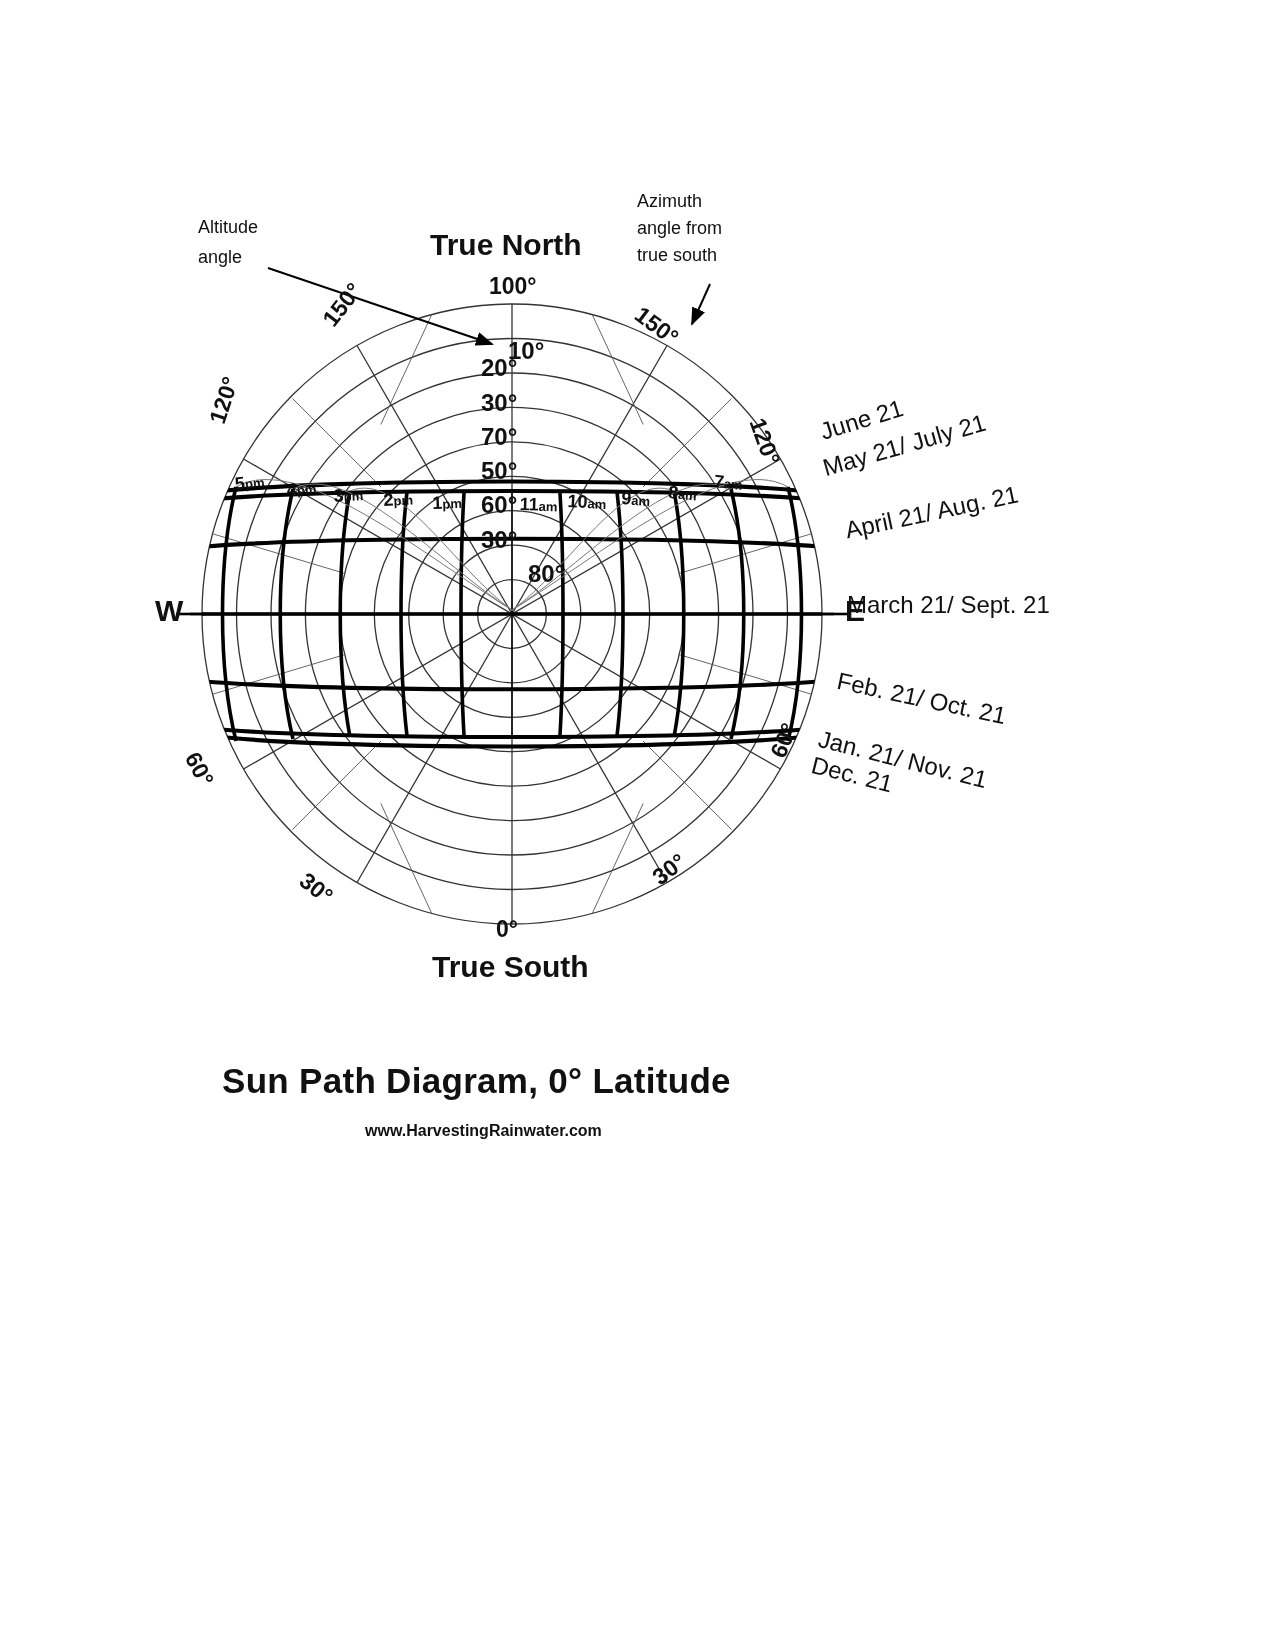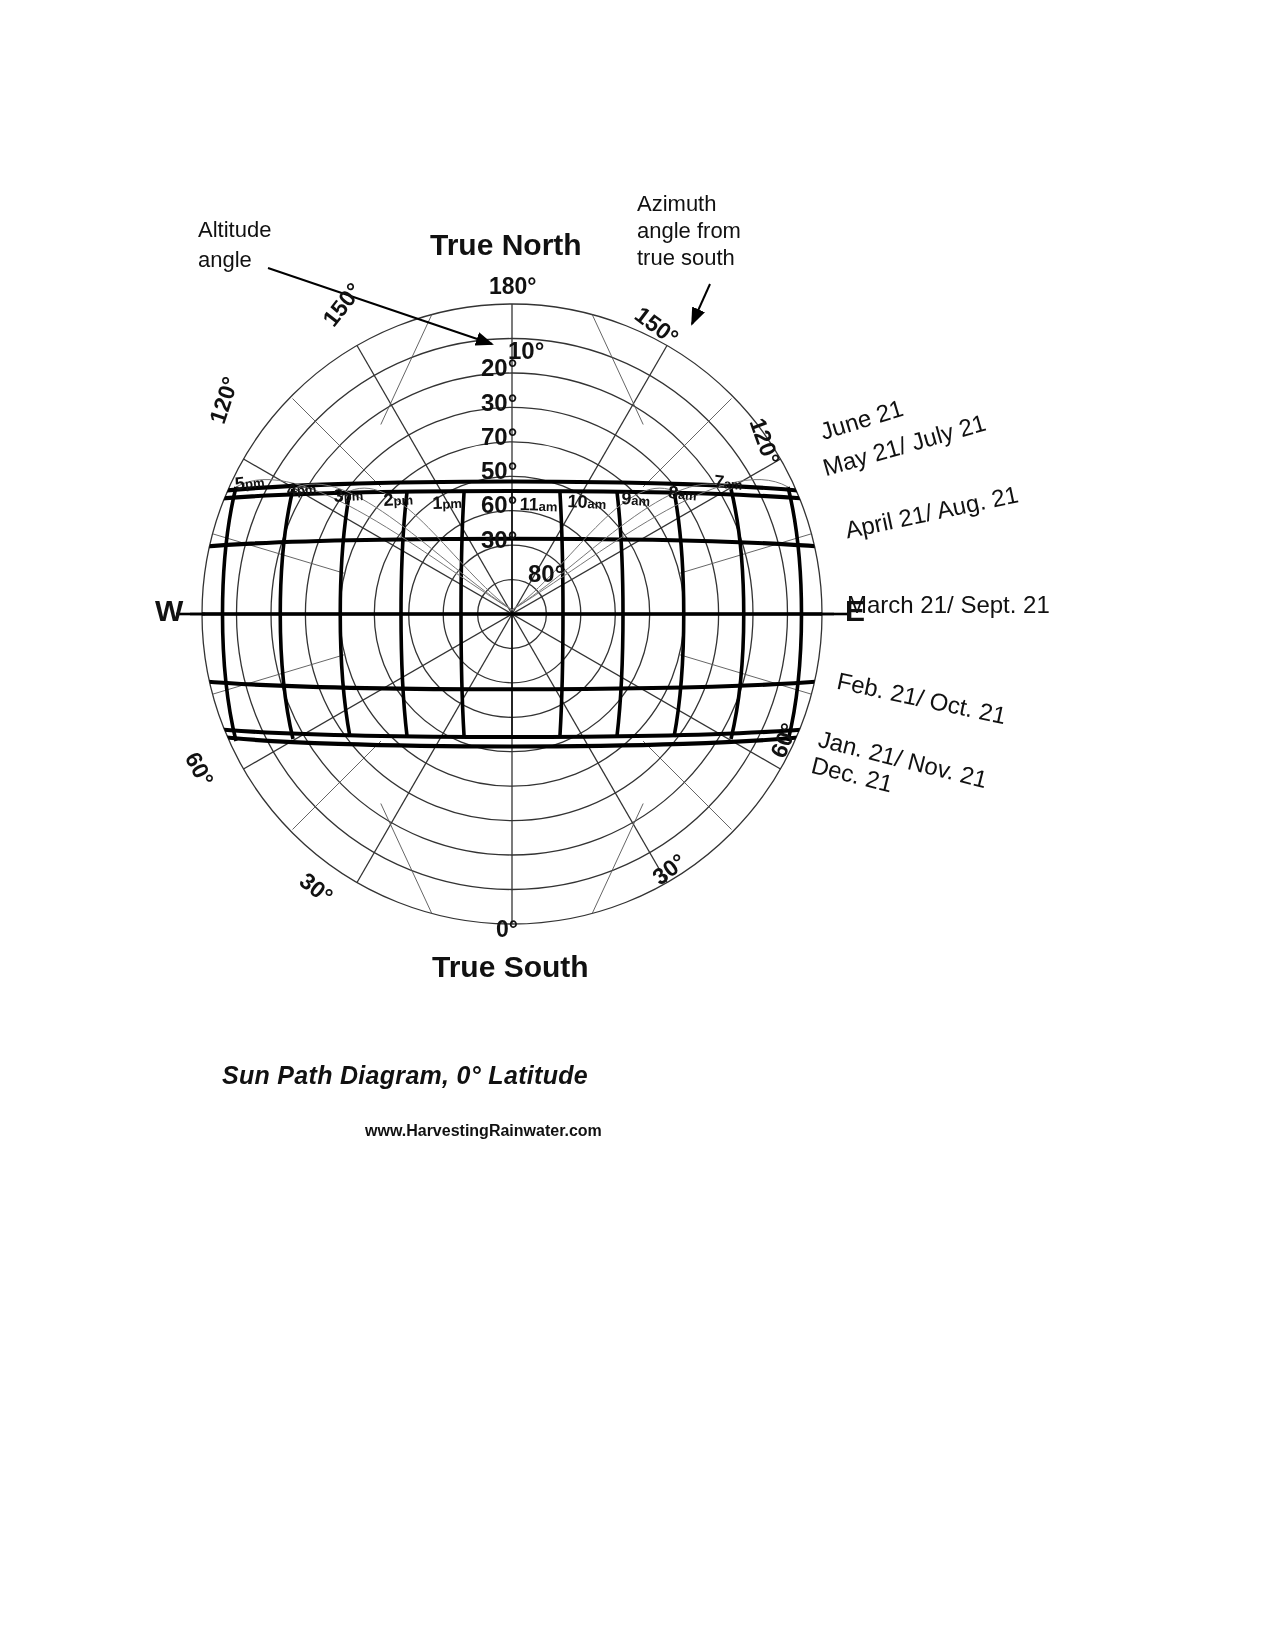--- a/index.html
+++ b/index.html
@@ -21,24 +21,23 @@
     width: 1275px;
     height: 1650px;
   }
   .lbl {
     position: absolute;
     white-space: nowrap;
     line-height: 1.1;
     color: #111;
   }
   .title {
-    font-size: 25px;
+    font-size: 35px;
     font-weight: bold;
     letter-spacing: 0.3px;
-    font-style: italic;
   }
   .subtitle {
     font-size: 16px;
     font-weight: bold;
   }
   .cardinal {
     font-size: 30px;
     font-weight: bold;
   }
   .cardinal-small {
@@ -56,21 +55,21 @@
   .hour {
     font-size: 18px;
     font-weight: bold;
   }
   .hour small { font-size: 13px; }
   .datelbl {
     font-size: 24px;
     font-weight: normal;
   }
   .callout {
-    font-size: 22px;
+    font-size: 18px;
   }
   svg { display: block; }
   .diag-svg { position: absolute; left: 0; top: 0; }
 </style>
 </head>
 <body>
 
 <div id="stage">
 
   <svg class="diag-svg" width="1275" height="1650" viewBox="0 0 1275 1650">
@@ -182,21 +181,21 @@
 
   <div class="lbl callout" style="left:637px; top:192px;">Azimuth</div>
   <div class="lbl callout" style="left:637px; top:219px;">angle from</div>
   <div class="lbl callout" style="left:637px; top:246px;">true south</div>
 
   <div class="lbl cardinal" style="left:430px; top:228px;">True North</div>
   <div class="lbl cardinal" style="left:432px; top:950px;">True South</div>
   <div class="lbl cardinal-small" style="left:155px; top:594px;">W</div>
   <div class="lbl cardinal-small" style="left:845px; top:594px;">E</div>
 
-  <div class="lbl deg-az" style="left:489px; top:274px;">180°</div>
+  <div class="lbl deg-az" style="left:489px; top:274px;">100°</div>
   <div class="lbl deg-az" style="left:496px; top:917px;">0°</div>
 
   <div class="lbl deg-az" style="left:318px; top:316px; transform:rotate(-52deg); transform-origin:left top;">150°</div>
   <div class="lbl deg-az" style="left:645px; top:302px; transform:rotate(37deg); transform-origin:left top;">150°</div>
 
   <div class="lbl deg-az" style="left:205px; top:419px; transform:rotate(-72deg); transform-origin:left top;">120°</div>
   <div class="lbl deg-az" style="left:768px; top:415px; transform:rotate(70deg); transform-origin:left top;">120°</div>
 
   <div class="lbl deg-az" style="left:202px; top:748px; transform:rotate(62deg); transform-origin:left top;">60°</div>
   <div class="lbl deg-az" style="left:766px; top:752px; transform:rotate(-68deg); transform-origin:left top;">60°</div>

